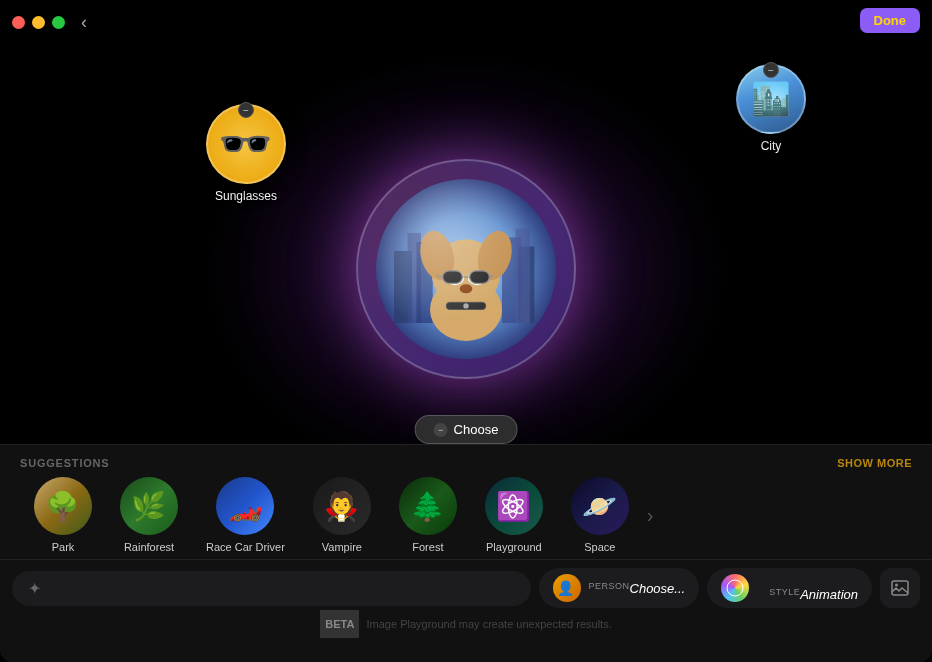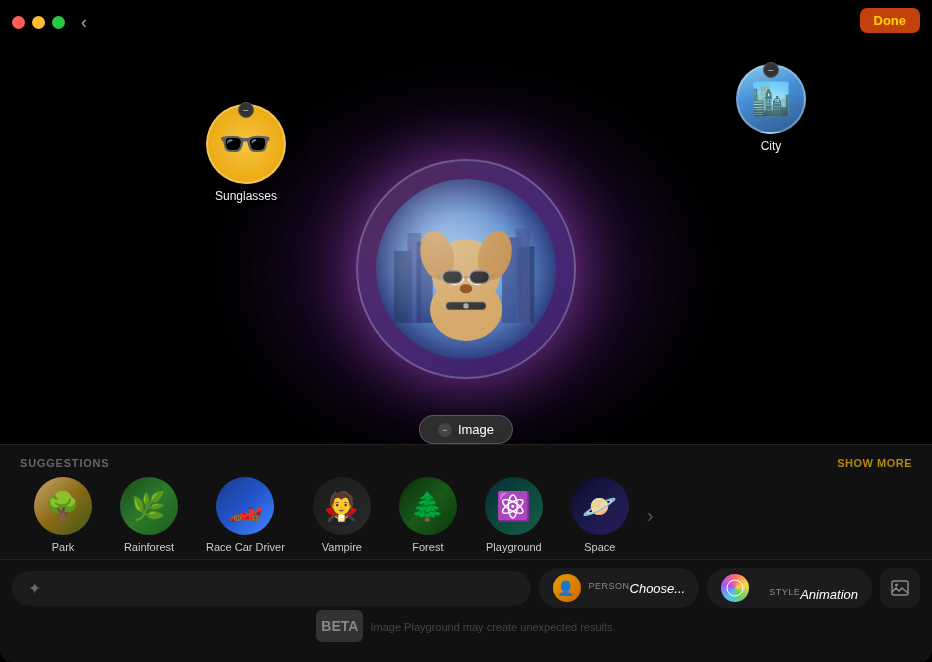--- a/index.html
+++ b/index.html
@@ -42,21 +42,21 @@
       font-size: 18px;
       cursor: pointer;
       background: none;
       border: none;
       color: #aaa;
     }
     .done-btn {
       position: absolute;
       right: 12px;
       top: 8px;
-      background: #c2410c;
+      background: #8b5cf6;
       color: #FFD700;
       border: none;
       border-radius: 7px;
       padding: 5px 14px;
       font-size: 13px;
       font-weight: 600;
       cursor: pointer;
     }
 
     
@@ -398,23 +398,23 @@
     
     .beta-disclaimer {
       text-align: center;
       color: #444;
       font-size: 11px;
       padding-top: 2px;
     }
     .beta-badge {
       background: #333;
       color: #888;
-      font-size: 14px;
+      font-size: 11px;
       padding: 8px 5px;
-      border-radius: 6px;
+      border-radius: 0;
       font-weight: 700;
       margin-right: 4px;
     }
 
     
     .city-buildings {
       font-size: 30px;
     }
   </style>
 </head>
@@ -496,21 +496,21 @@
         <circle cx="100" cy="141" r="3" fill="#aaa"></circle>
 
         <circle cx="100" cy="100" r="100" fill="url(#bubbleSheen)"></circle>
       </svg>
     </div>
   </div>
 
   <div class="floating-tag tag-puppy">
     <div class="puppy-pill">
       <div class="puppy-pill-minus">−</div>
-      <span>Image</span>
+      <span>Choose</span>
     </div>
   </div>
 </div>
 
 <div class="bottom-panel">
 
   <div class="suggestions-header">
     <span class="suggestions-title">SUGGESTIONS</span>
     <button class="show-more-btn">SHOW MORE</button>
   </div>

